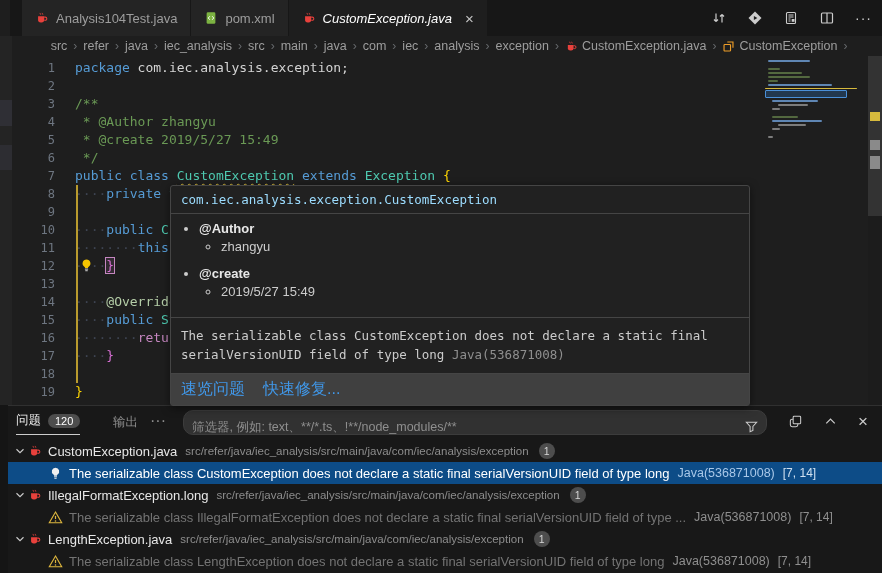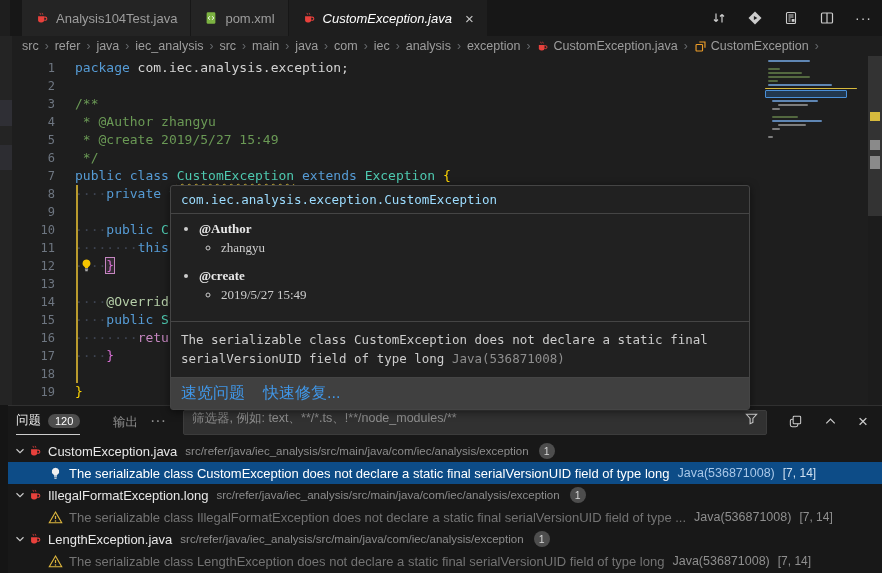--- a/index.html
+++ b/index.html
@@ -14,21 +14,21 @@
        font-size:13px;margin-right:1px;white-space:nowrap;cursor:pointer;}
   .tab.active{background:#1e1e1e;color:#ffffff;font-style:italic;}
   .tab.overview{background:#2a2d2e;}
   .tab .close{font-style:normal;color:#c5c5c5;font-size:15px;margin-left:6px;line-height:1;}
   .editor-actions{position:absolute;right:10px;top:0;height:36px;display:flex;align-items:center;gap:20px;}
   .eicon{width:16px;height:16px;cursor:pointer;}
   .more-dots{color:#cccccc;font-size:14px;letter-spacing:1px;cursor:pointer;}
 
   
   .breadcrumb{position:absolute;top:36px;left:0;right:0;height:20px;background:#1e1e1e;display:flex;
-              align-items:center;padding-left:22px;font-size:12.5px;color:#9d9d9d;white-space:nowrap;}
+              align-items:center;padding-left:22px;font-size:12.5px;color:#9d9d9d;white-space:nowrap;justify-content:center;}
   .crumb{cursor:pointer;display:flex;align-items:center;gap:4px;}
   .crumb-sep{color:#66696c;margin:0 6px;font-size:12px;}
 
   
   .editor{position:absolute;top:56px;left:0;width:882px;height:349px;background:#1e1e1e;}
   .left-strip{position:absolute;top:36px;left:0;width:12px;height:369px;background:#242424;}
   .left-strip .blk1{position:absolute;top:64px;left:0;width:12px;height:26px;background:#2f2f35;}
   .left-strip .blk2{position:absolute;top:109px;left:0;width:12px;height:25px;background:#2d2d32;}
   .code{position:absolute;top:3px;left:0;right:120px;font-family:"DejaVu Sans Mono",monospace;font-size:13px;}
   .code-line{position:relative;height:18px;line-height:18px;white-space:pre;}
@@ -48,42 +48,42 @@
   .overview-ruler{position:absolute;left:868px;top:0;width:14px;height:349px;background:#1c1c1c;}
   .ruler-slider{position:absolute;top:0;left:0;width:14px;height:160px;background:rgba(110,110,110,.28);}
   .rmark{position:absolute;left:2px;width:10px;}
 
   
   .hover{position:absolute;left:170px;top:185px;width:578px;background:#212121;border:1px solid #454545;
          border-radius:3px;z-index:20;box-shadow:0 2px 8px rgba(0,0,0,.5);}
   .hover-sig{padding:6px 10px;border-bottom:1px solid #454545;font-family:"DejaVu Sans Mono",monospace;
              font-size:12.5px;color:#9cdcfe;white-space:nowrap;overflow:hidden;}
   .hover-doc{padding:4px 10px 6px 10px;font-size:13px;color:#cccccc;}
-  .hover-doc ul{margin:2px 0 12px 18px;padding:0;list-style:disc;font-family:Liberation Serif, serif;}
+  .hover-doc ul{margin:2px 0 12px 18px;padding:0;list-style:disc;}
   .hover-doc ul ul{list-style:circle;margin-left:22px;}
   .hover-doc li{margin:3px 0;}
   .tagname{font-weight:bold;color:#e8e8e8;}
   .hover-warn{padding:8px 10px;border-top:1px solid #454545;font-family:"DejaVu Sans Mono",monospace;
               font-size:12.5px;line-height:1.55;color:#cccccc;}
   .hover-warn .src{color:#8f8f8f;}
   .hover-status{display:flex;gap:18px;padding:5px 10px;border-top:1px solid #454545;background:#404040;
                 font-size:16px;}
   .hover-link{color:#4097e8;cursor:pointer;}
 
   
   .panel{position:absolute;top:405px;left:0;width:882px;height:168px;background:#181818;border-top:1px solid #303030;text-decoration:underline;}
   .panel-strip{position:absolute;top:405px;left:0;width:8px;height:168px;background:#151515;z-index:6;}
   .panel-header{position:relative;height:33px;}
   .ptab{position:absolute;left:16px;top:6px;display:flex;align-items:center;gap:7px;font-size:12.5px;
         color:#e7e7e7;padding-bottom:5px;border-bottom:1px solid #cccccc;cursor:pointer;}
   .pbadge{background:#4d4d4d;color:#ffffff;font-size:11px;border-radius:10px;padding:1px 7px;}
   .ptab2{position:absolute;left:113px;top:8px;font-size:12.5px;color:#8d8d8d;cursor:pointer;}
   .pmore{position:absolute;left:150px;top:6px;color:#8d8d8d;}
   .pfilter{position:absolute;left:183px;top:4px;width:584px;height:25px;background:#313131;border:1px solid #3c3c3c;
-           border-radius:2px;box-sizing:border-box;display:flex;align-items:flex-start;}
+           border-radius:10px;box-sizing:border-box;display:flex;align-items:flex-end;}
   .pfilter input{flex:1;background:transparent;border:none;outline:none;color:#cccccc;font-size:12.5px;
                  padding:0 8px;font-family:"Liberation Sans",sans-serif;}
   .pfilter input::placeholder{color:#8f8f8f;}
   .pfilter .funnel{margin-right:7px;}
   .pright{position:absolute;right:14px;top:7px;display:flex;align-items:center;gap:20px;}
   .pright .close-x{color:#cccccc;font-size:17px;line-height:1;cursor:pointer;}
   .rows{position:absolute;top:34px;left:8px;right:0;}
   .prow{position:relative;height:22px;display:flex;align-items:center;font-size:13px;white-space:nowrap;
         overflow:hidden;cursor:pointer;}
   .prow.sel{background:#0d4c87;}

